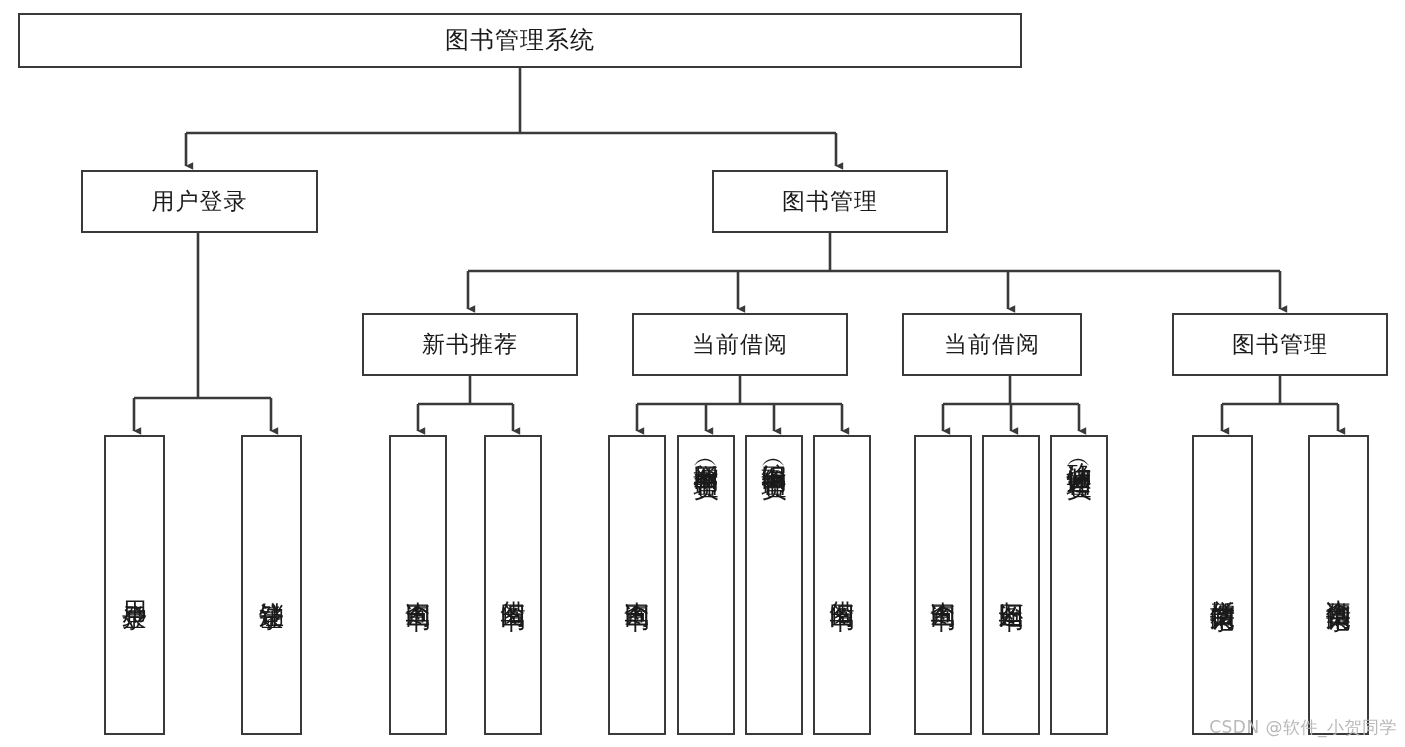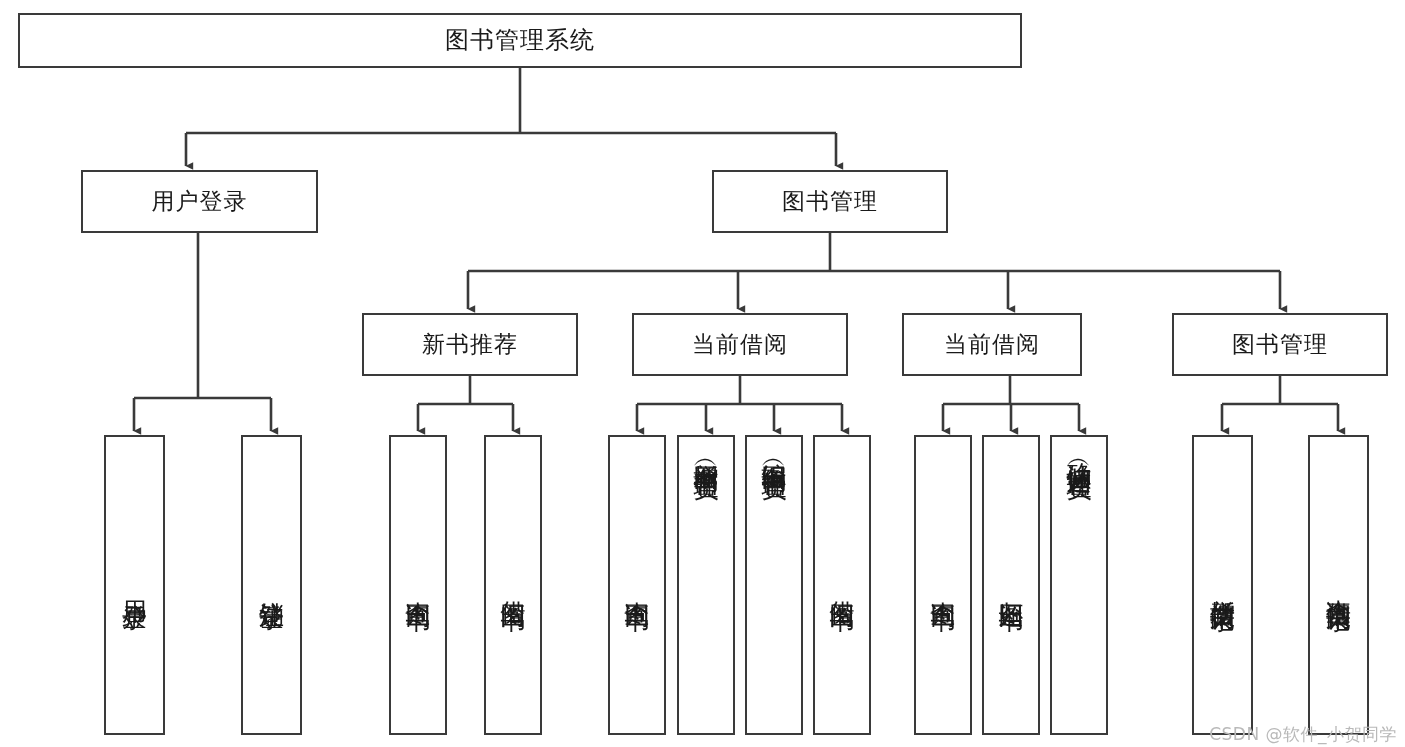--- a/index.html
+++ b/index.html
@@ -64,21 +64,21 @@
     white-space: nowrap;
   }
   
   .node.vertical.centred {
     align-items: center;
     padding-top: 0;
   }
   #watermark {
     position: absolute;
     right: 8px;
-    bottom: 1px;
+    bottom: 8px;
     font-size: 17px;
     color: #b9b9b9;
     letter-spacing: 0.5px;
     white-space: nowrap;
   }
 </style>
 </head>
 <body>
 
 <div id="diagram-canvas">

